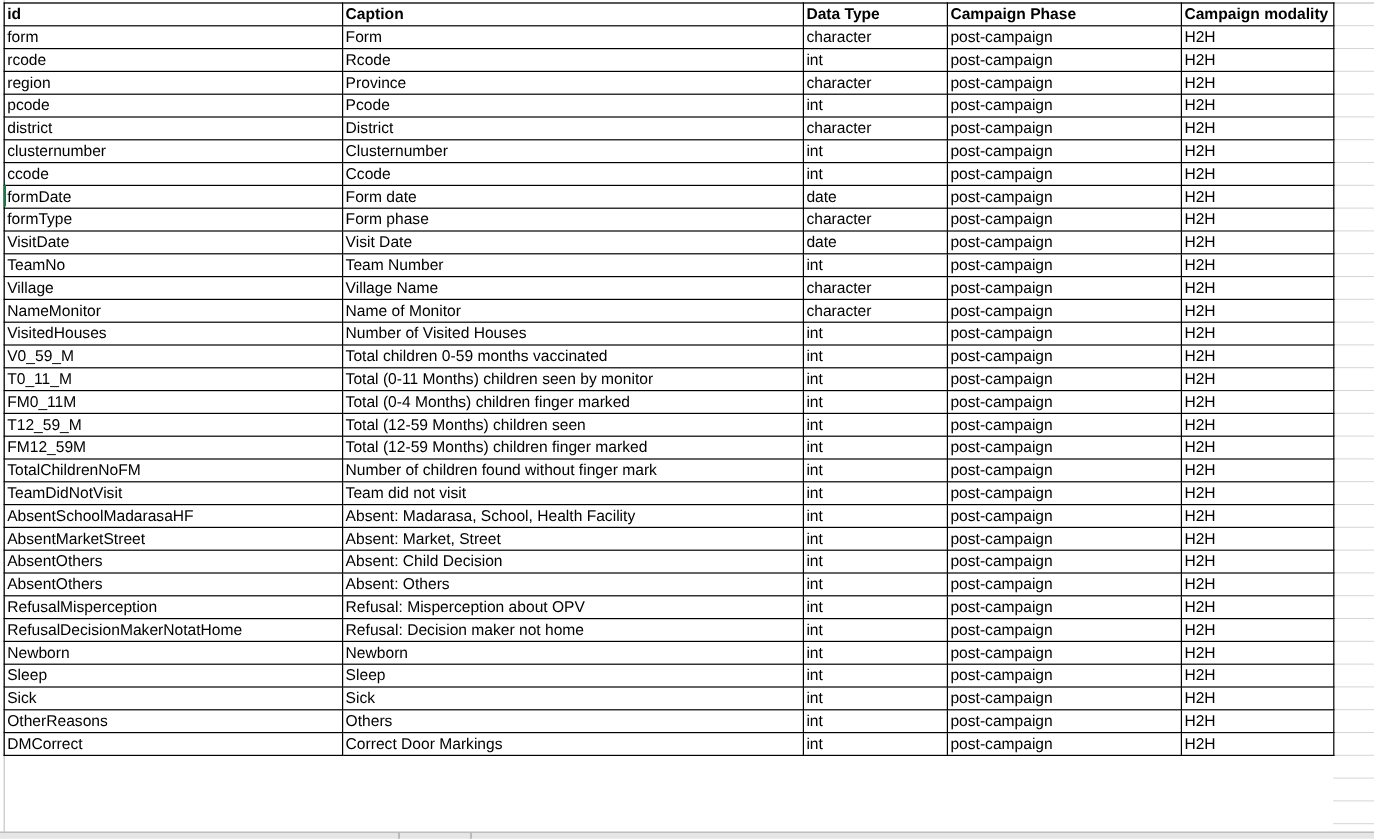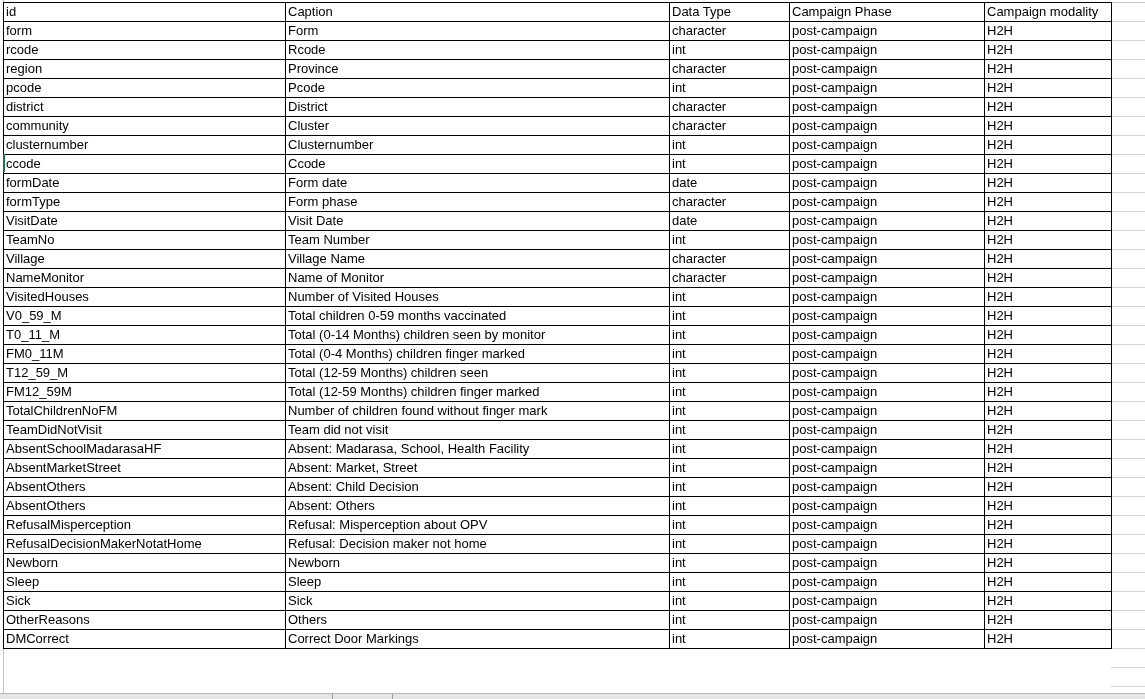--- a/index.html
+++ b/index.html
@@ -61,21 +61,21 @@
       border: 1px solid #000;
       height: 18px;
       padding: 0 0 0 2px;
       line-height: 18px;
       white-space: nowrap;
       overflow: hidden;
       text-align: left;
       vertical-align: bottom;
     }
     table.data-table th {
-      font-weight: normal;
+      font-weight: bold;
     }
     col.c1 { width: 282px; }
     col.c2 { width: 384px; }
     col.c3 { width: 120px; }
     col.c4 { width: 195px; }
     col.c5 { width: 127px; }
     tr.partial td {
       height: 18px;
     }
     .active-cell-marker {
@@ -158,27 +158,20 @@
           <td>H2H</td>
         </tr>
         <tr>
           <td>district</td>
           <td>District</td>
           <td>character</td>
           <td>post-campaign</td>
           <td>H2H</td>
         </tr>
         <tr>
-          <td>community</td>
-          <td>Cluster</td>
-          <td>character</td>
-          <td>post-campaign</td>
-          <td>H2H</td>
-        </tr>
-        <tr>
           <td>clusternumber</td>
           <td>Clusternumber</td>
           <td>int</td>
           <td>post-campaign</td>
           <td>H2H</td>
         </tr>
         <tr>
           <td>ccode</td>
           <td>Ccode</td>
           <td>int</td>
@@ -236,21 +229,21 @@
         </tr>
         <tr>
           <td>V0_59_M</td>
           <td>Total children 0-59 months vaccinated</td>
           <td>int</td>
           <td>post-campaign</td>
           <td>H2H</td>
         </tr>
         <tr>
           <td>T0_11_M</td>
-          <td>Total (0-14 Months) children seen by monitor</td>
+          <td>Total (0-11 Months) children seen by monitor</td>
           <td>int</td>
           <td>post-campaign</td>
           <td>H2H</td>
         </tr>
         <tr>
           <td>FM0_11M</td>
           <td>Total (0-4 Months) children finger marked</td>
           <td>int</td>
           <td>post-campaign</td>
           <td>H2H</td>

